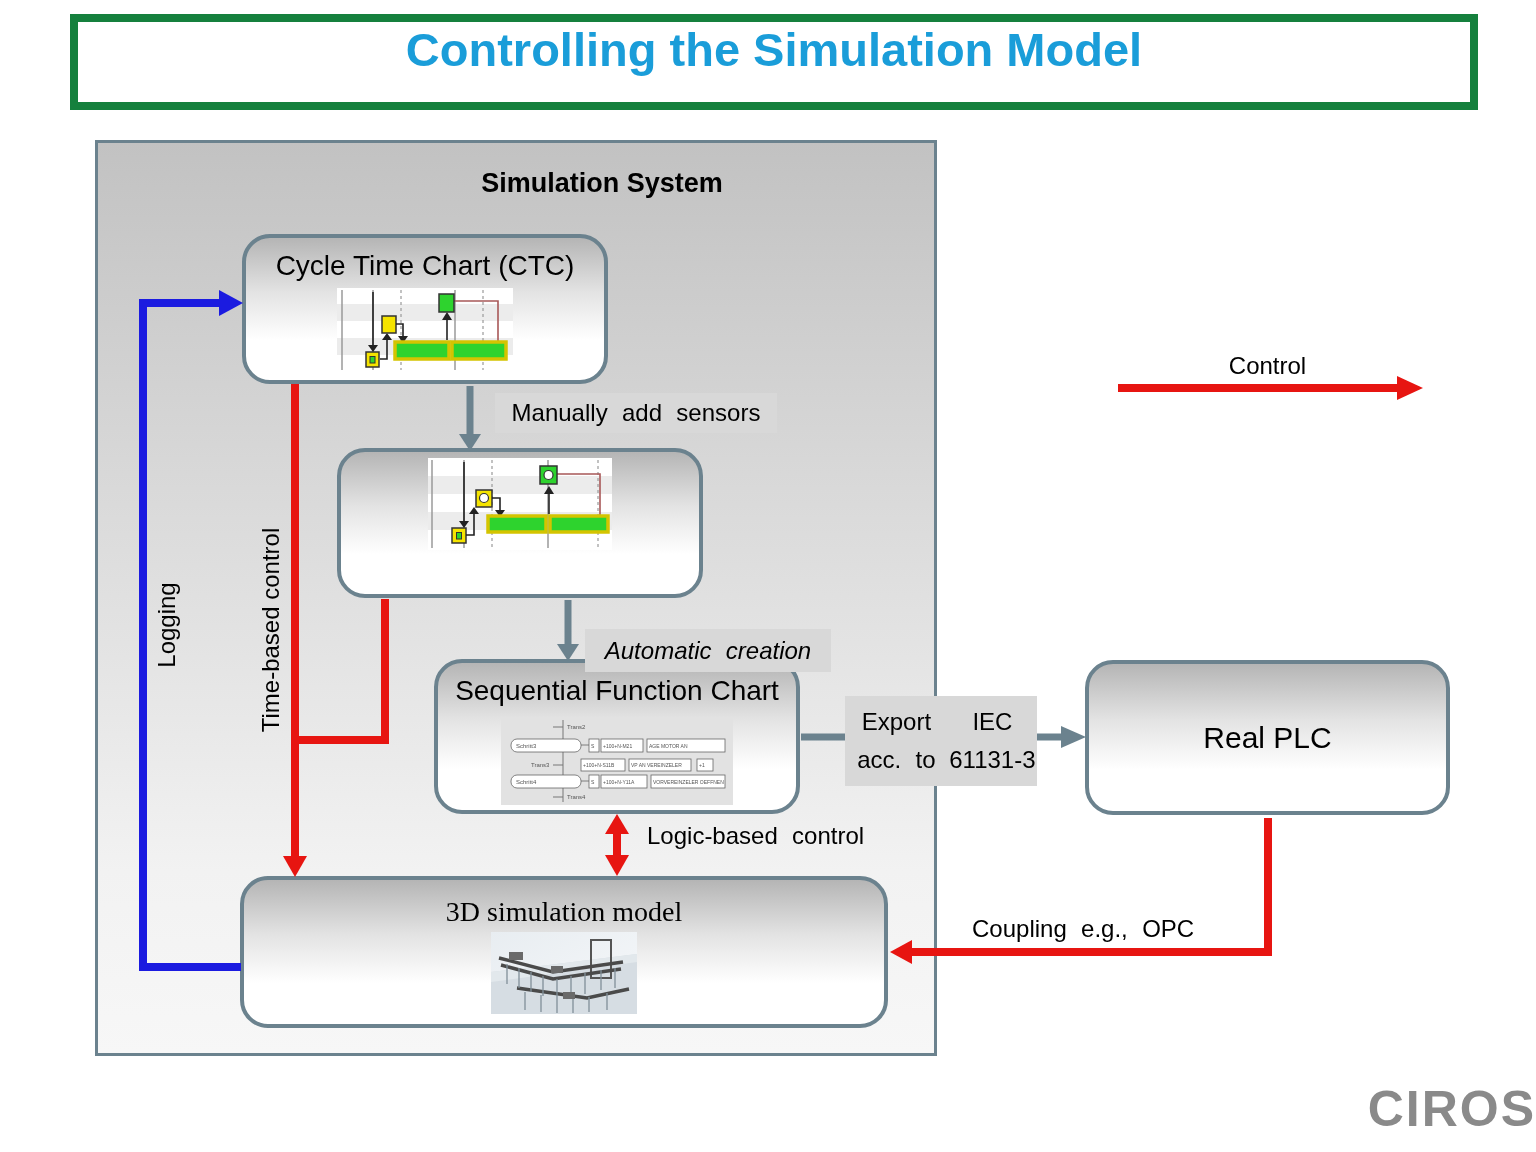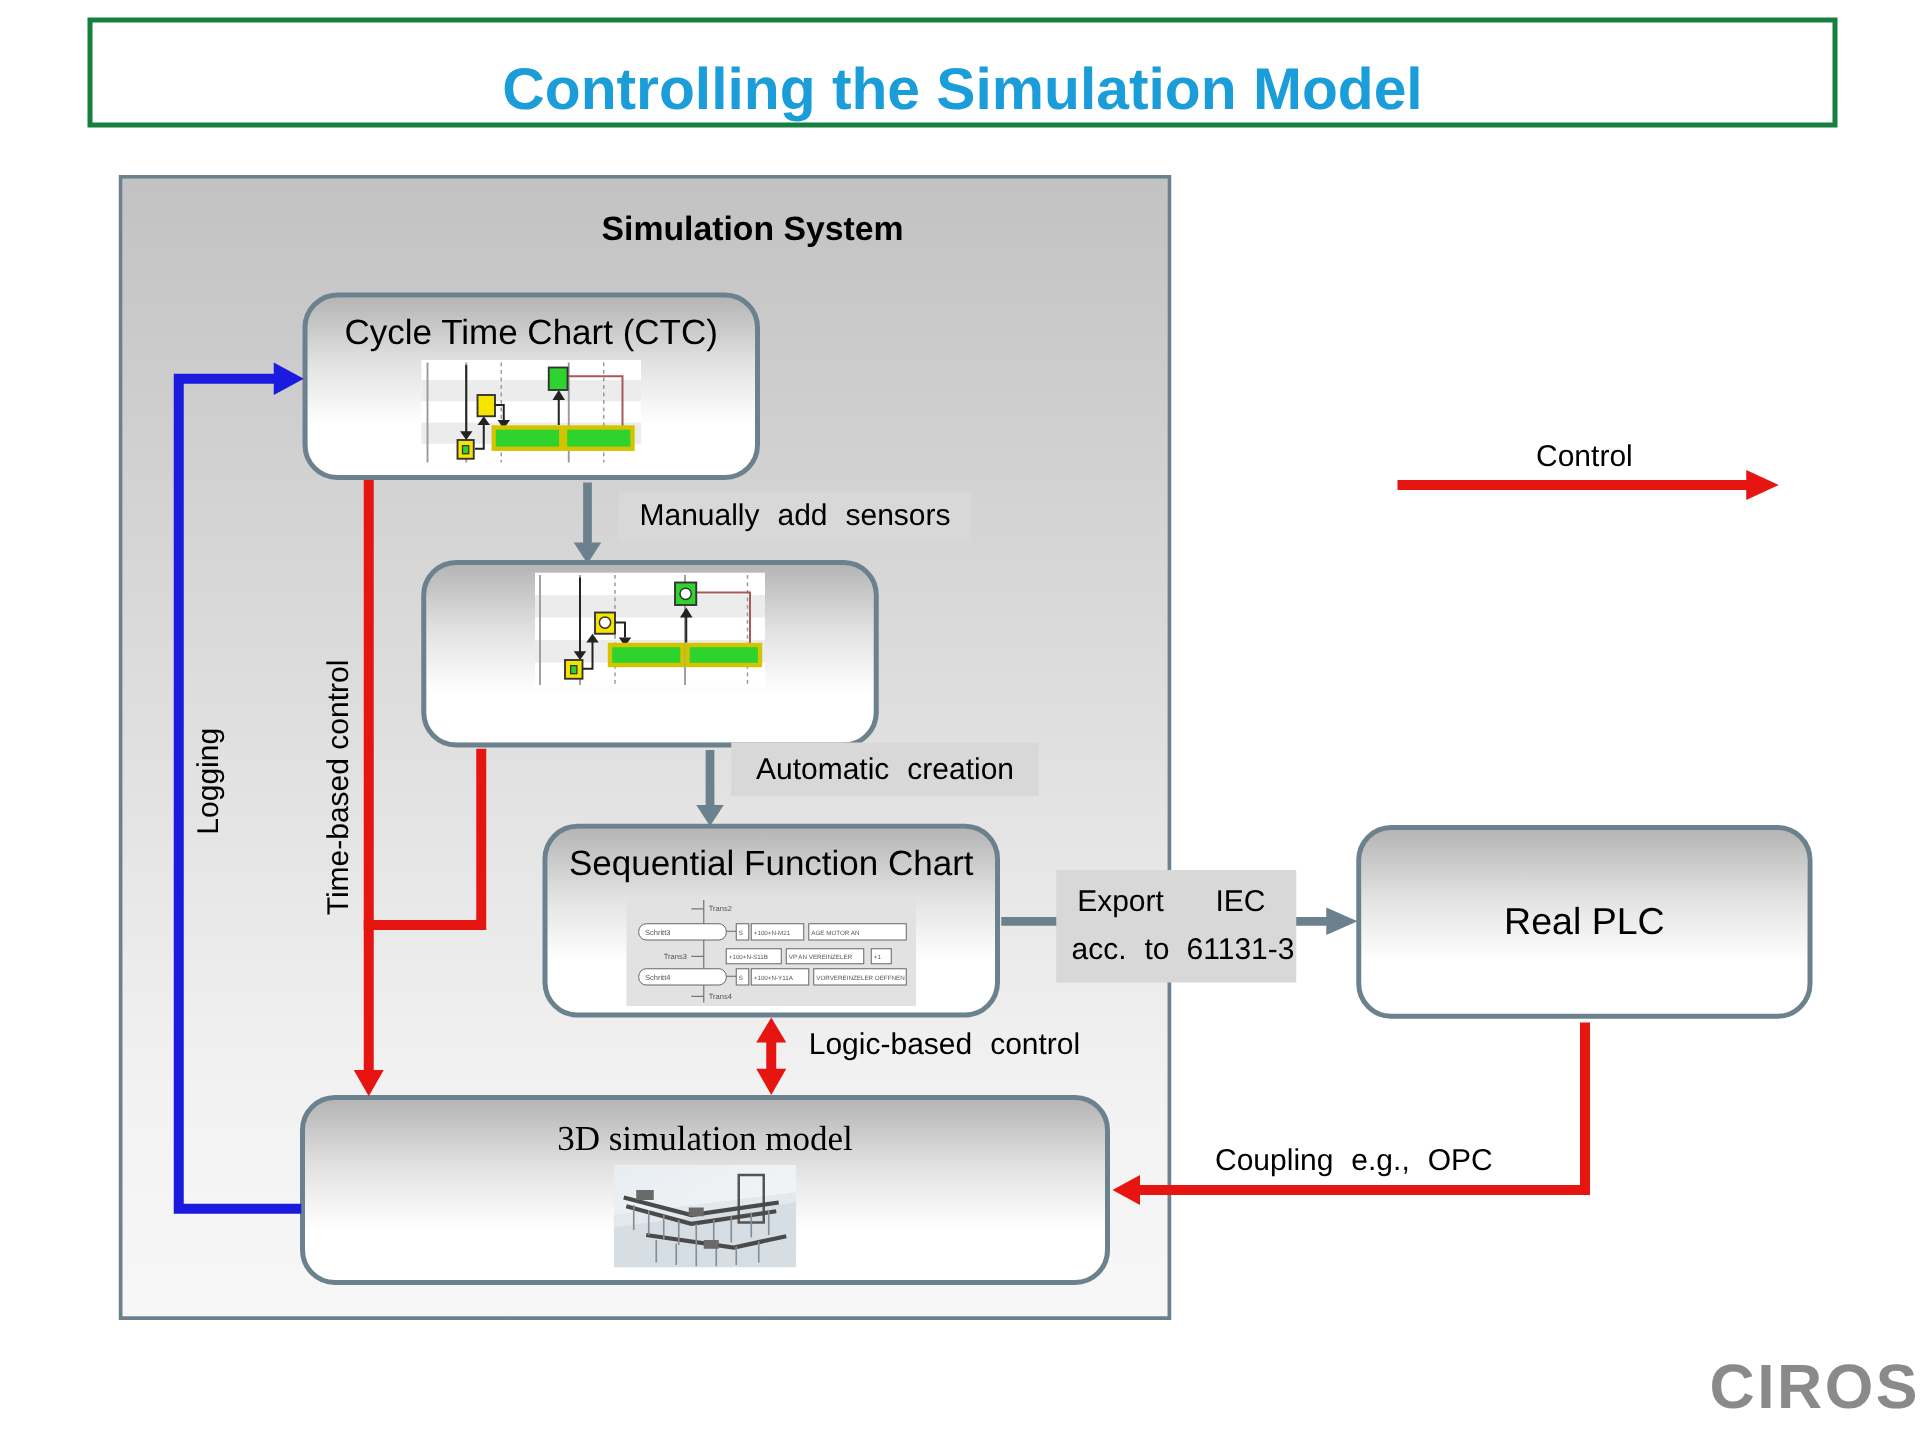--- a/index.html
+++ b/index.html
@@ -5,22 +5,22 @@
   html,body{margin:0;padding:0;}
   body{
     width:1536px;height:1152px;position:relative;background:#ffffff;
     font-family:"Liberation Sans",sans-serif;color:#111;overflow:hidden;
   }
   .abs{position:absolute;}
 
   
   .title-box{
     left:70px;top:14px;width:1392px;height:80px;
-    background:#fff;border:4px solid #15803d;
-    display:flex;align-items:flex-end;justify-content:center;
+    background:#fff;border:8px solid #15803d;
+    display:flex;align-items:flex-start;justify-content:center;
   }
   .title-text{
     font-size:47px;font-weight:bold;color:#1a9dd9;letter-spacing:0px;
   }
 
   
   .sim-container{
     left:95px;top:140px;width:836px;height:910px;
     border:3px solid #6b828e;
     background:linear-gradient(180deg,#c2c2c2 0%,#d9d9d9 38%,#f2f2f2 80%,#f7f7f7 100%);
@@ -263,21 +263,21 @@
     <line x1="568" y1="600" x2="568" y2="645" stroke="#6b828e" stroke-width="7"></line>
     <polygon points="557,644 579,644 568,661" fill="#6b828e"></polygon>
   </g>
   <g>
     <line x1="801" y1="737" x2="1062" y2="737" stroke="#6b828e" stroke-width="7"></line>
     <polygon points="1061,726 1061,748 1086,737" fill="#6b828e"></polygon>
   </g>
 </svg>
 
 <div class="abs chip" style="left:495px;top:393px;width:282px;height:40px;">Manually add sensors</div>
-<div class="abs chip" style="left:585px;top:594px;width:246px;height:43px;">Automatic creation</div>
+<div class="abs chip" style="left:585px;top:629px;width:246px;height:43px;font-style:italic;">Automatic creation</div>
 <div class="abs chip" style="left:845px;top:696px;width:192px;height:90px;flex-direction:row;line-height:38px;">
   <div>Export acc. to</div>
   <div>IEC 61131-3</div>
 </div>
 <div class="abs free-label" style="left:647px;top:822px;text-align:right;">Logic-based control</div>
 <div class="abs free-label" style="left:972px;top:915px;">Coupling e.g., OPC</div>
 <div class="abs free-label" style="left:1160px;top:352px;width:215px;text-align:center;">Control</div>
 
 <div class="abs vlabel" style="left:167px;top:625px;">Logging</div>
 <div class="abs vlabel" style="left:271px;top:630px;">Time-based control</div>

